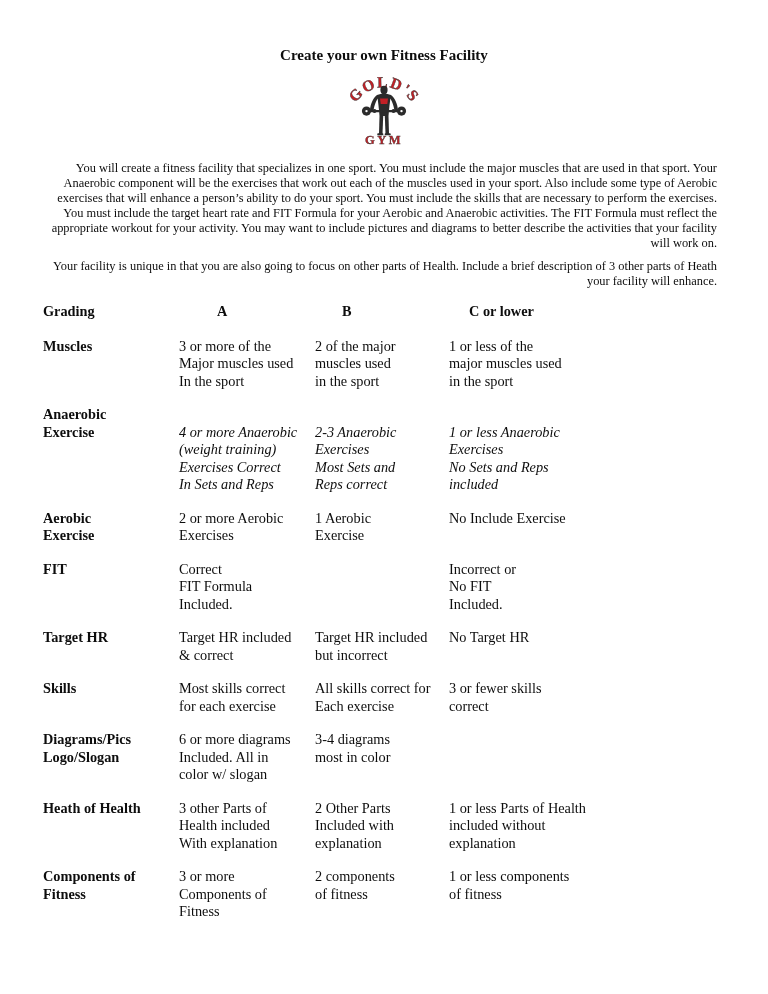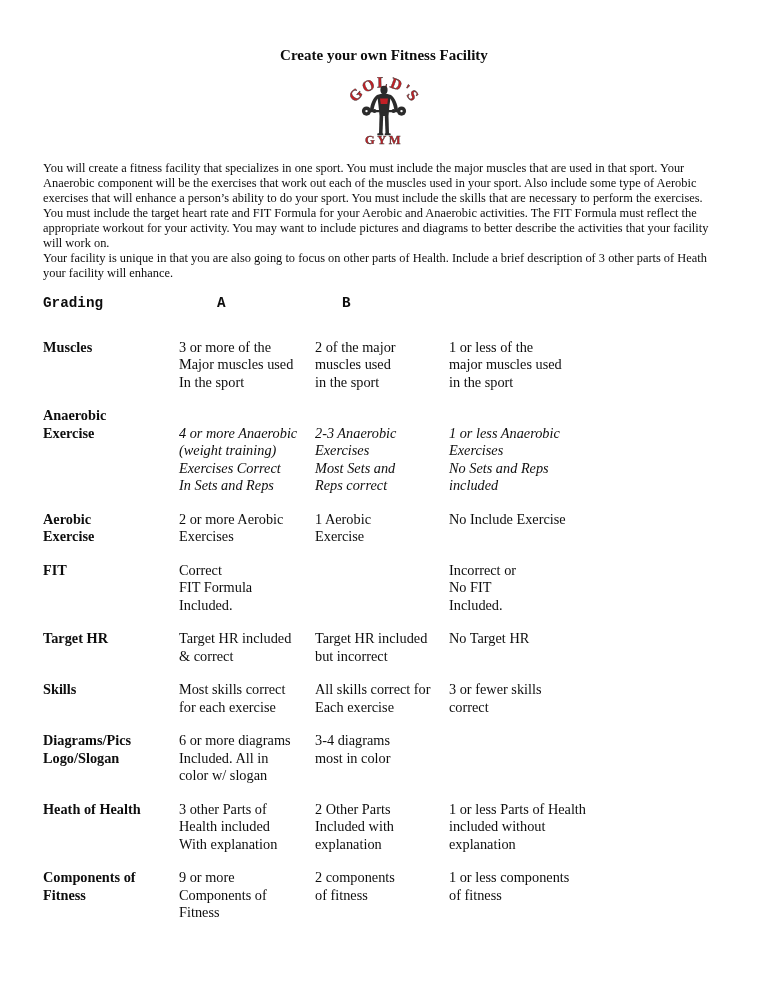--- a/index.html
+++ b/index.html
@@ -5,24 +5,24 @@
   html,body { margin:0; padding:0; background:#888; }
   .page {
     width:768px; height:994px; background:#ffffff; margin:0 auto;
     position:relative; box-sizing:border-box; padding:46px 43px 0 43px;
     font-family:"Liberation Serif","DejaVu Serif",serif; color:#0d0d0d;
     overflow:hidden;
   }
   .title { text-align:center; font-weight:bold; font-size:15px; line-height:18px; }
   .logo-wrap { width:88px; margin:1px auto 0 auto; }
   .intro { margin-top:12px; font-size:12.4px; line-height:15px; }
-  .intro p { margin:0; }
+  .intro p { margin:8px;text-align:right; }
   .rubric { margin-top:14px; font-size:14.3px; line-height:17.5px; }
   .row { display:grid; grid-template-columns:136px 136px 134px 1fr; margin-bottom:16px; }
-  .header-row { font-weight:bold; margin-bottom:26px;font-family:Liberation Mono, monospace; }
+  .header-row { font-weight:bold; margin-bottom:17px; }
   .header-row .h-a { padding-left:38px; }
   .header-row .h-b { padding-left:27px; }
   .header-row .h-c { padding-left:20px; }
   .cell { white-space:pre-line; }
   .label { font-weight:bold; padding-right:8px; }
   .offset-values .val { padding-top:17.5px;font-style:italic; }
 </style>
 </head>
 <body>
 
@@ -66,20 +66,21 @@
     <p>You will create a fitness facility that specializes in one sport.  You must include the major muscles that are used in that sport.  Your Anaerobic component will be the exercises that work out each of the muscles used in your sport.  Also include some type of Aerobic exercises that will enhance a person’s ability to do your sport.  You must include the skills that are necessary to perform the exercises.  You must include the target heart rate and FIT Formula for your Aerobic and Anaerobic activities.  The FIT Formula must reflect the appropriate workout for your activity.  You may want to include pictures and diagrams to better describe the activities that your facility will work on.</p>
     <p>Your facility is unique in that you are also going to focus on other parts of Health.  Include a brief description of 3 other parts of Heath your facility will enhance.</p>
   </div>
 
   <div class="rubric">
 
     <div class="row header-row">
       <div class="cell">Grading</div>
       <div class="cell h-a">A</div>
       <div class="cell h-b">B</div>
+      <div class="cell h-c">C or lower</div>
     </div>
 
     <div class="row">
       <div class="cell label">Muscles</div>
       <div class="cell val">3 or more of the
 Major muscles used
 In the sport</div>
       <div class="cell val">2 of the major
 muscles used
 in the sport</div>
@@ -164,21 +165,21 @@
 Included with
 explanation</div>
       <div class="cell val">1 or less Parts of Health
 included without
 explanation</div>
     </div>
 
     <div class="row">
       <div class="cell label">Components of
 Fitness</div>
-      <div class="cell val">9 or more
+      <div class="cell val">3 or more
 Components of
 Fitness</div>
       <div class="cell val">2 components
 of fitness</div>
       <div class="cell val">1 or less components
 of fitness</div>
     </div>
 
   </div>
 </div>

